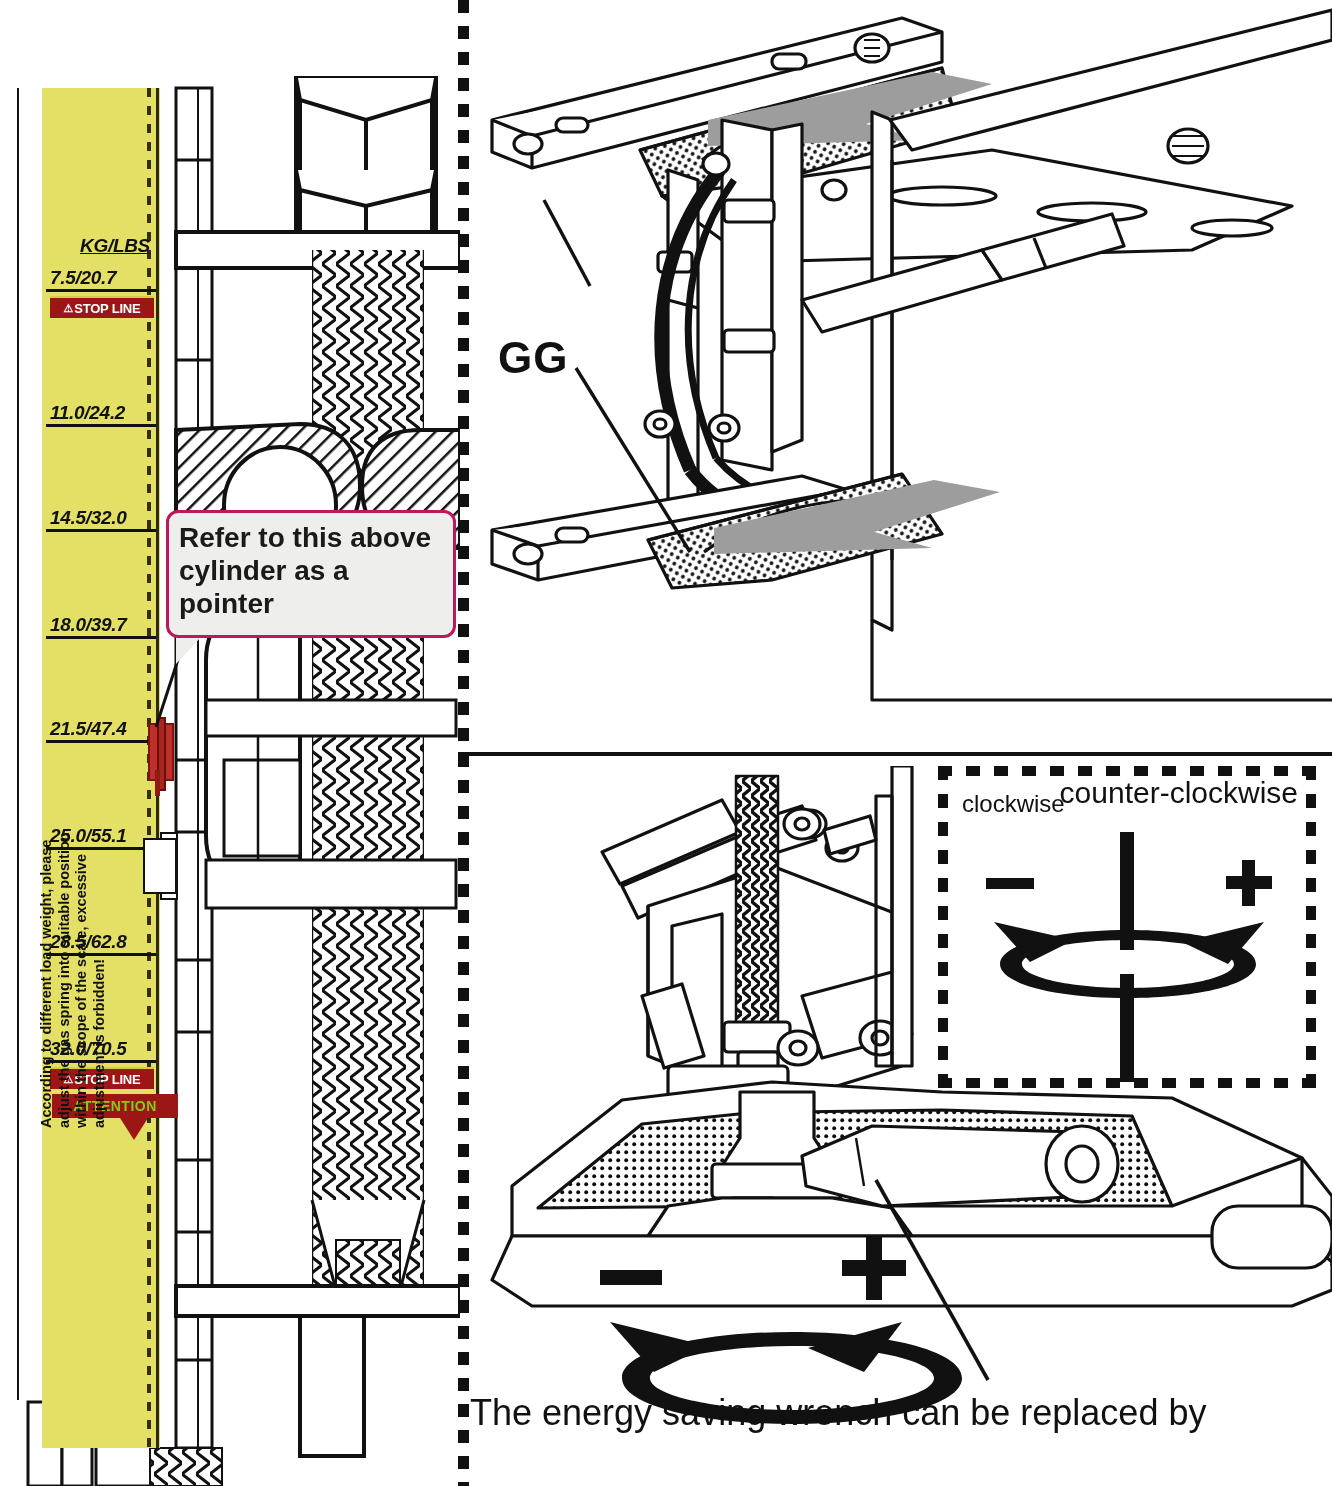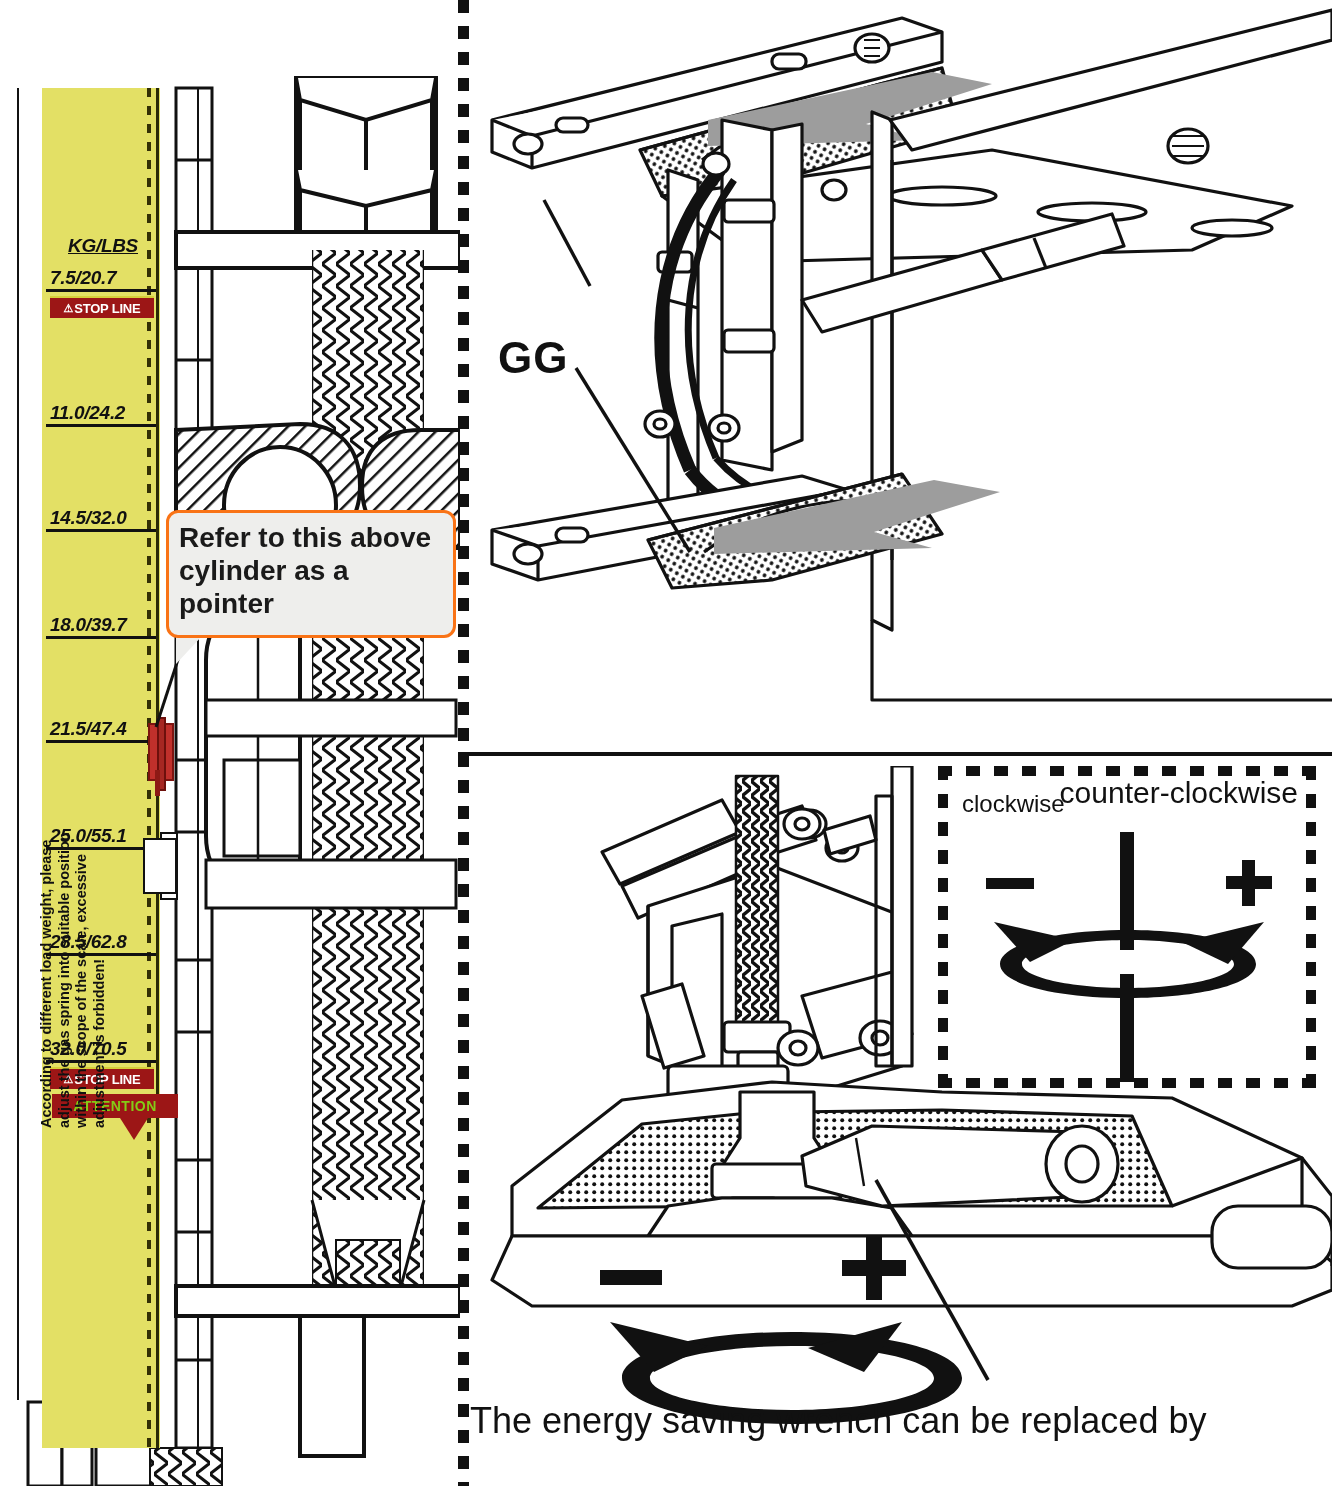--- a/index.html
+++ b/index.html
@@ -14,21 +14,21 @@
   #scale-panel{position:absolute;left:0;top:0;width:460px;height:1486px;}
   #scale-strip{position:absolute;left:42px;top:88px;width:118px;height:1360px;background:#e3e065;}
   .scale-dashline{position:absolute;left:147px;top:88px;width:4px;height:1360px;
     background-image:repeating-linear-gradient(to bottom,#332f05 0 9px,transparent 9px 18px);}
   .scale-solidline{position:absolute;left:156px;top:88px;width:3px;height:1360px;background:#2a2a06;}
 
   .tick{position:absolute;left:46px;width:110px;color:#111;}
   .tick .tlabel{font-style:italic;font-weight:bold;font-size:19px;letter-spacing:-0.3px;
     text-align:left;padding-left:4px;white-space:nowrap;line-height:20px;}
   .tick .trule{height:3px;background:#111;margin-top:1px;}
-  .tick.hdr .tlabel{text-align:right;padding-right:18px;text-decoration:underline;}
+  .tick.hdr .tlabel{text-align:right;padding-right:6px;text-decoration:underline;}
   .tick.hdr .trule{background:transparent;}
 
   .stopline{position:absolute;left:50px;width:104px;height:20px;background:#9c1616;
     border-top:2px solid #d6cf3a;color:#fff;font-size:13px;font-weight:bold;
     display:flex;align-items:center;justify-content:center;letter-spacing:-0.2px;}
   .stopline .warn{font-size:11px;margin-right:1px;}
 
   #attention-band{position:absolute;left:52px;top:1094px;width:126px;height:24px;background:#9c1616;
     color:#84cc16;font-size:14px;font-weight:bold;display:flex;align-items:center;justify-content:center;
     letter-spacing:0.5px;}
@@ -36,21 +36,21 @@
     border-left:14px solid transparent;border-right:14px solid transparent;border-top:22px solid #9c1616;}
 
   #attention-body{position:absolute;left:38px;top:1128px;width:300px;height:126px;
     transform:rotate(-90deg);transform-origin:0 0;
     font-size:14.5px;font-weight:bold;line-height:17.5px;color:#111;
     display:flex;align-items:flex-start;}
   #attention-body span{display:block;width:300px;}
 
   
   #callout{position:absolute;left:166px;top:510px;width:290px;height:128px;background:#eeeeec;
-    border:3px solid #f97316;border-radius:12px;box-sizing:border-box;padding:8px 10px;
+    border:3px solid #be185d;border-radius:12px;box-sizing:border-box;padding:8px 10px;
     font-size:28px;font-weight:bold;line-height:33px;color:#1a1a1a;z-index:6;}
   #callout-tail{position:absolute;left:176px;top:636px;width:0;height:0;
     border-left:0 solid transparent;border-right:26px solid transparent;border-top:28px solid #eeeeec;z-index:6;}
   #callout-leader{position:absolute;left:150px;top:635px;width:38px;height:96px;z-index:5;}
 
   
   #red-marker{position:absolute;left:148px;top:723px;width:26px;height:58px;background:#c0302b;
     border:2px solid #7d1410;box-sizing:border-box;z-index:4;}
   #red-marker .bar{position:absolute;left:7px;top:-8px;width:9px;height:74px;background:#a62722;border:2px solid #6d100c;box-sizing:border-box;}
   #red-stem{position:absolute;left:155px;top:770px;width:5px;height:26px;background:#8d1a15;z-index:4;}
@@ -76,21 +76,21 @@
   #rot-box .edge-t{top:0}#rot-box .edge-b{bottom:0}
   #rot-box .edge-l,#rot-box .edge-r{position:absolute;top:0;height:100%;width:10px;
     background-image:repeating-linear-gradient(to bottom,#111 0 14px,transparent 14px 28px);}
   #rot-box .edge-l{left:0}#rot-box .edge-r{right:0}
   #cw-text{position:absolute;left:24px;top:24px;font-size:24px;color:#111;}
   #ccw-text{position:absolute;right:18px;top:10px;font-size:30px;color:#111;text-align:right;line-height:33px;}
 
   #caption{position:absolute;left:470px;top:1390px;width:862px;font-size:36px;line-height:46px;
     color:#111;}
 
-  .nowrap{white-space:nowrap;margin-top:8px;}
+  .nowrap{white-space:nowrap;}
 </style>
 </head>
 <body>
 
 <div id="page">
 
   <div id="scale-panel">
 
     <svg class="art" width="460" height="1486" viewBox="0 0 460 1486">
       <defs>

